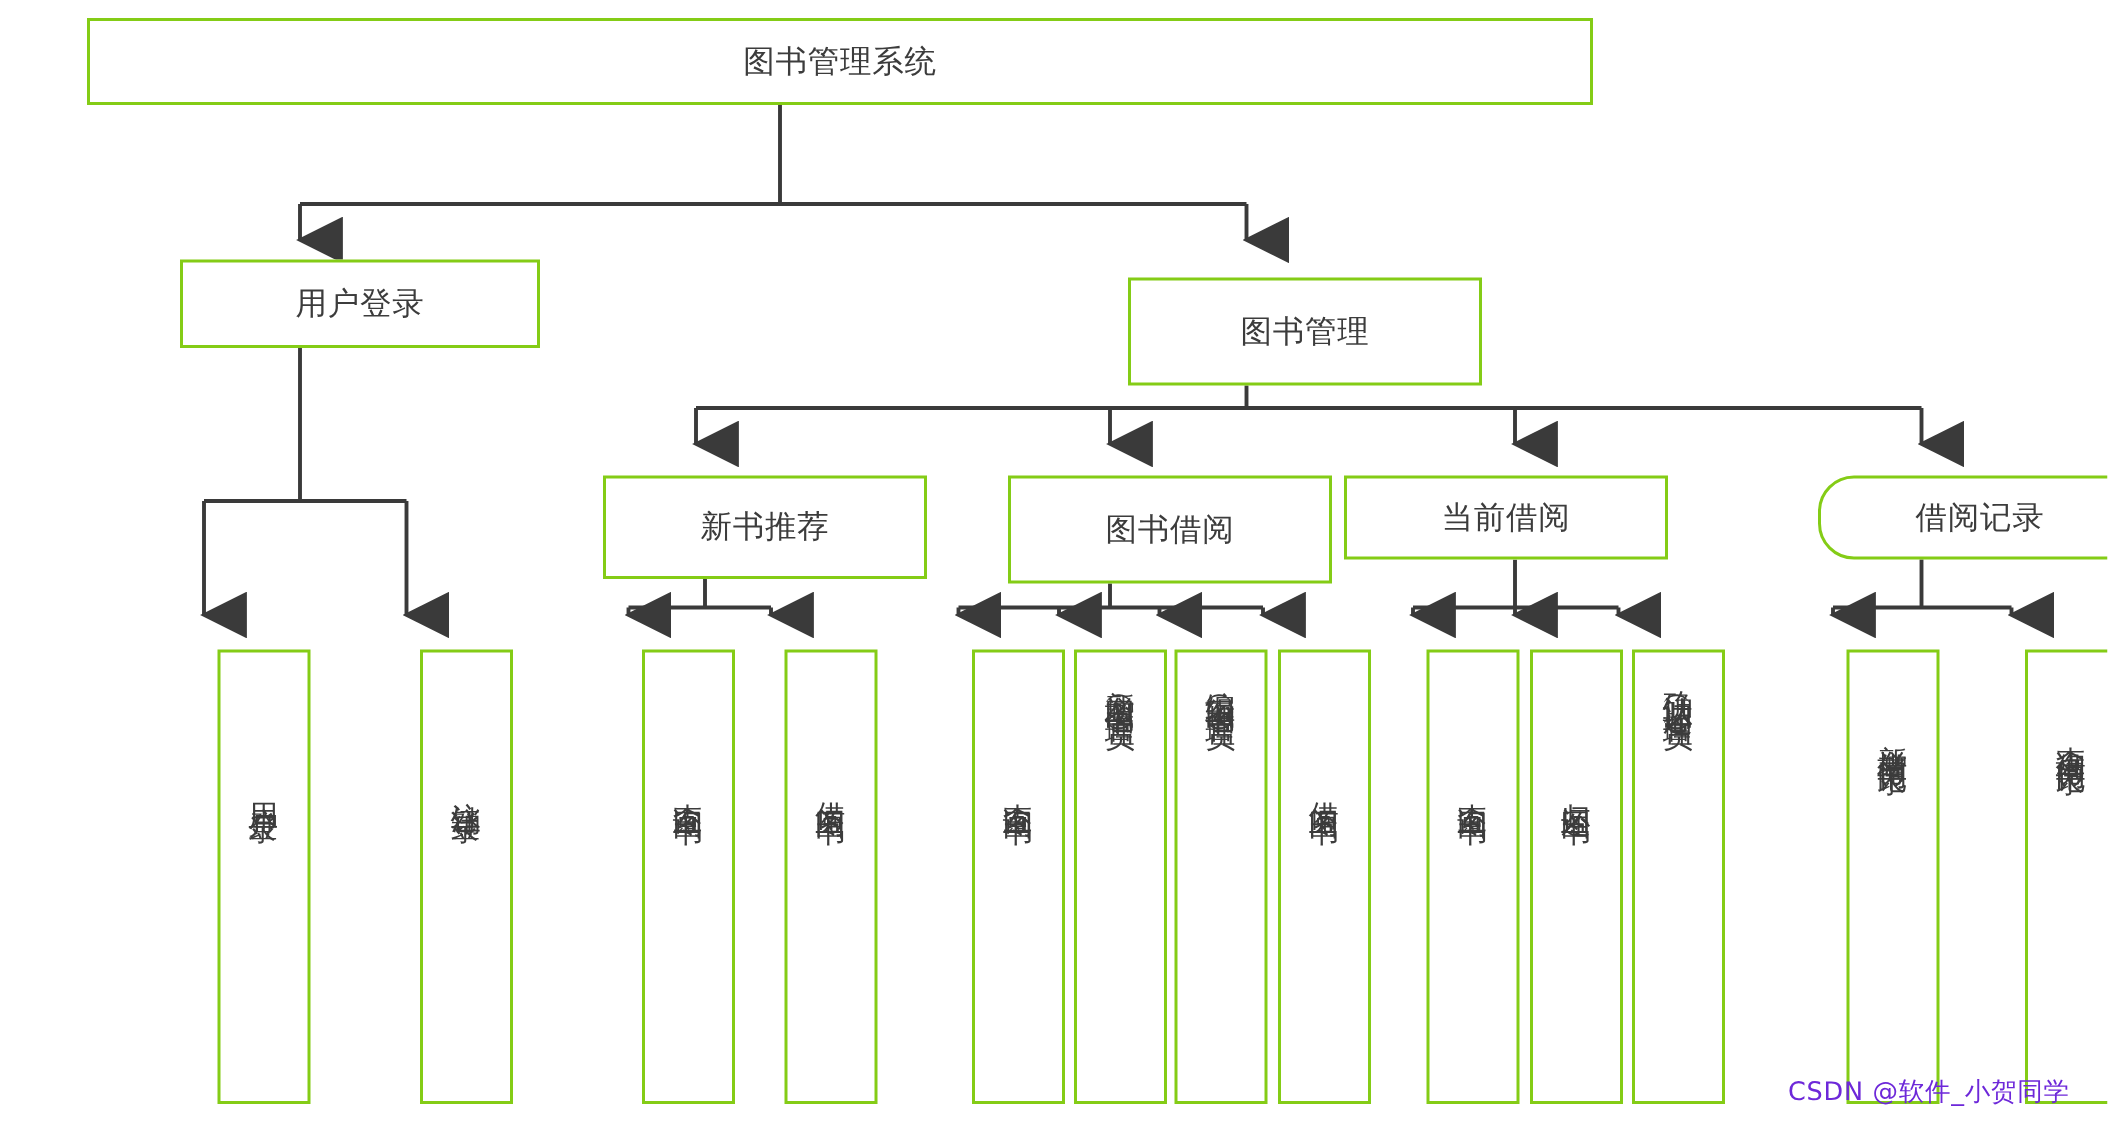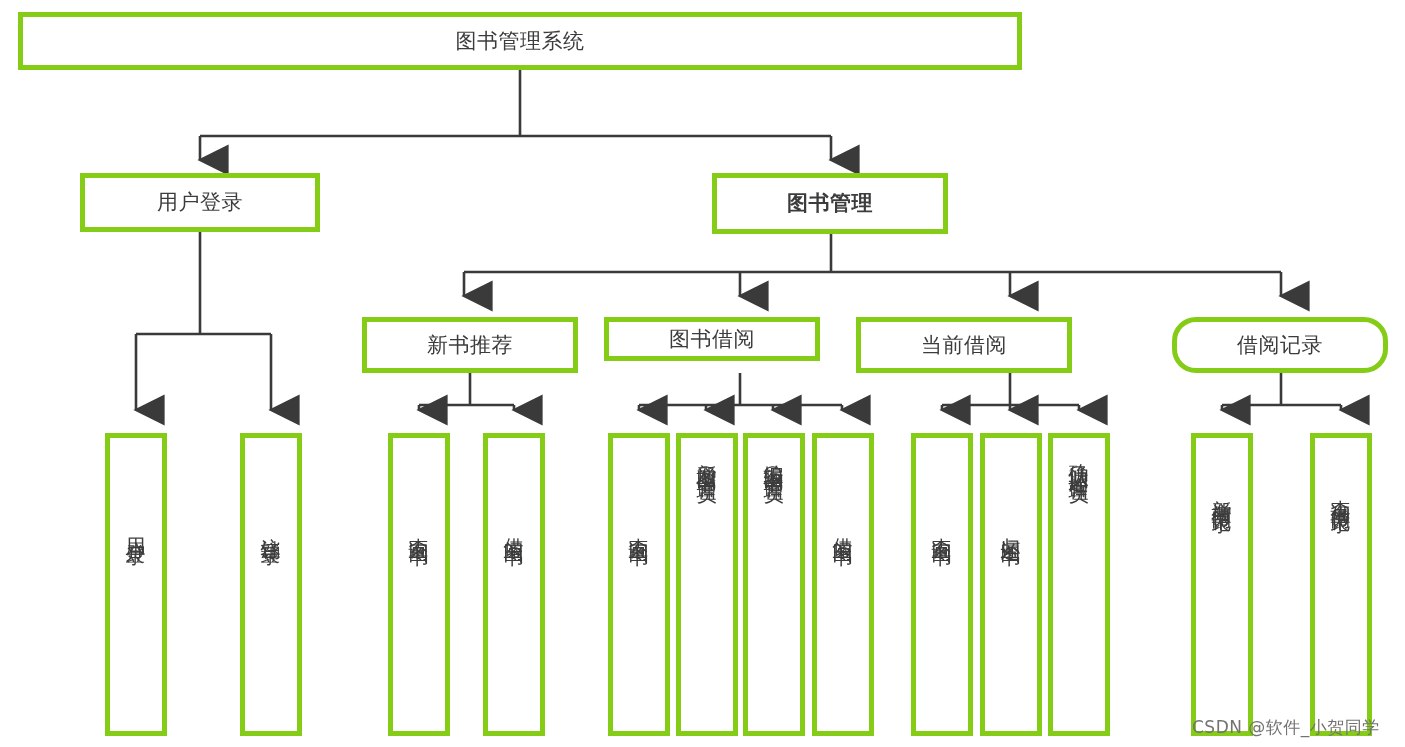--- a/index.html
+++ b/index.html
@@ -21,25 +21,26 @@
     position: absolute;
     left: 0;
     top: 0;
     width: 1405px;
     height: 747px;
   }
   .node {
     position: absolute;
     box-sizing: border-box;
     background: #ffffff;
-    border: 5px solid #84cc16;
+    border: 2px solid #84cc16;
     display: flex;
     align-items: center;
     justify-content: center;
     z-index: 3;
+    margin-left: 40px;
   }
   .node-label {
     color: #3c3c3c;
     font-size: 21px;
     line-height: 1.25;
     text-align: center;
     letter-spacing: 0.5px;
     white-space: nowrap;
   }
   .node.leaf {
@@ -53,21 +54,21 @@
     font-size: 20px;
     letter-spacing: 3px;
     white-space: nowrap;
     line-height: 1;
   }
   #watermark {
     position: absolute;
     left: 1192px;
     top: 716px;
     font-size: 17px;
-    color: #737373;
+    color: #6d28d9;
     letter-spacing: 0.5px;
     z-index: 6;
     white-space: nowrap;
     pointer-events: none;
   }
 </style>
 </head>
 <body>
 
 <div id="canvas">
@@ -123,28 +124,28 @@
     </g>
   </svg>
 
   <div class="node" style="left:18px; top:12px; width:1004px; height:58px;">
     <span class="node-label">图书管理系统</span>
   </div>
 
   <div class="node" style="left:80px; top:173px; width:240px; height:59px;">
     <span class="node-label">用户登录</span>
   </div>
-  <div class="node" style="left:712px; top:173px; width:236px; height:61px;font-weight:bold;">
+  <div class="node" style="left:712px; top:185px; width:236px; height:72px;">
     <span class="node-label">图书管理</span>
   </div>
 
-  <div class="node" style="left:362px; top:317px; width:216px; height:56px;align-items:center;">
+  <div class="node" style="left:362px; top:317px; width:216px; height:69px;align-items:center;">
     <span class="node-label">新书推荐</span>
   </div>
-  <div class="node" style="left:604px; top:317px; width:216px; height:44px;">
+  <div class="node" style="left:632px; top:317px; width:216px; height:72px;">
     <span class="node-label">图书借阅</span>
   </div>
   <div class="node" style="left:856px; top:317px; width:216px; height:56px;">
     <span class="node-label">当前借阅</span>
   </div>
   <div class="node" style="left:1172px; top:317px; width:216px; height:56px;border-radius:24px;">
     <span class="node-label">借阅记录</span>
   </div>
 
   <div class="node leaf" style="left:105px; top:433px; width:62px; height:303px;">

